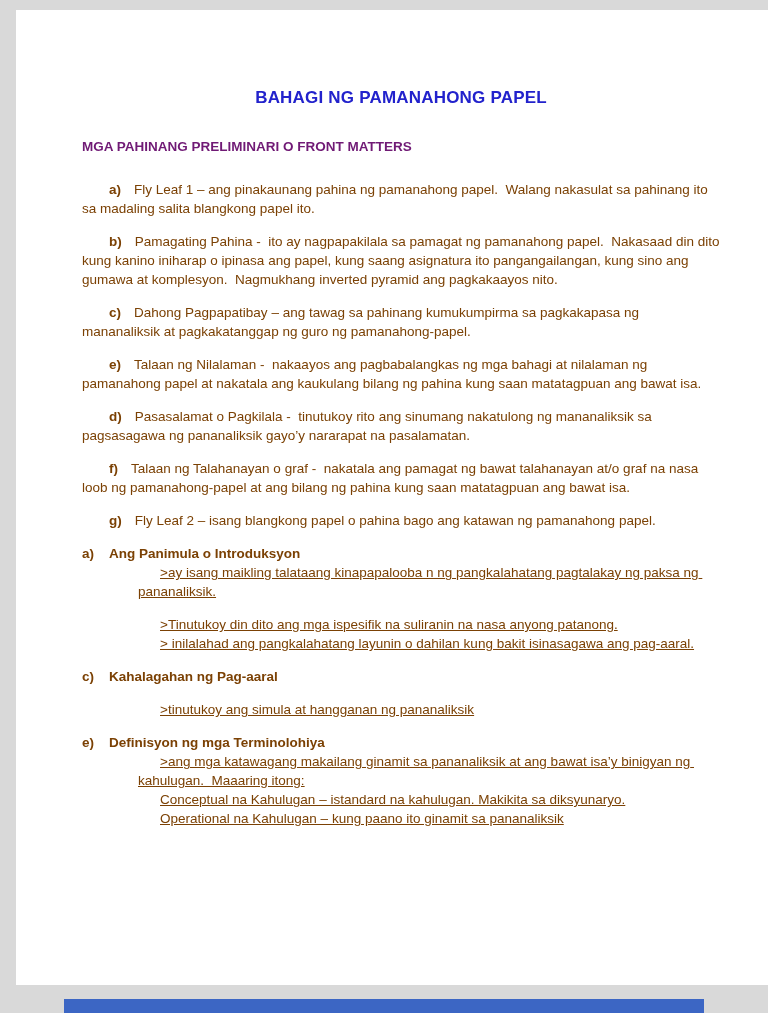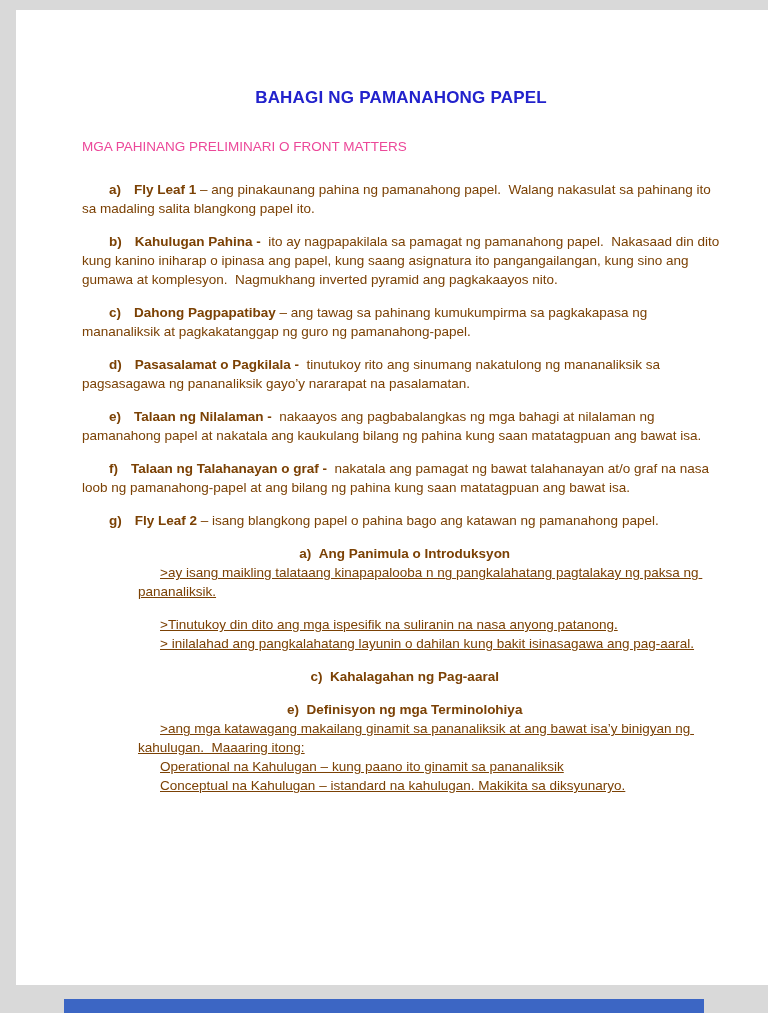--- a/index.html
+++ b/index.html
@@ -14,29 +14,29 @@
   }
   .content {
     padding:78px 64px 0 66px;
     color:#7b4104; font-size:13.5px; line-height:19px;
   }
   .doc-title {
     text-align:center; color:#2222cc; font-weight:bold; font-size:17px;
     margin:0 0 30px 0; letter-spacing:0.2px;
   }
   .section-heading {
-    color:#ec4899; font-weight:normal; margin:0 0 24px 0; white-space:pre-wrap;
+    color:#701a75; font-weight:bold; margin:0 0 24px 0; white-space:pre-wrap;
   }
   .sec1 p.item {
     margin:0 0 14px 0; text-indent:27px; white-space:pre-wrap;
   }
   .sec1 .ltr { font-weight:bold; margin-right:13px; }
-  .sec1 .lbl { font-weight:bold; }
+  .sec1 .lbl { font-weight:normal; }
   .sec2 .item2 { margin:0 0 14px 0; }
-  .sec2 .head { white-space:pre-wrap;text-align:center; }
+  .sec2 .head { white-space:pre-wrap; }
   .sec2 .ltr { display:inline-block; width:27px; font-weight:bold; }
   .sec2 .lbl { font-weight:bold; }
   .sec2 .line {
     margin:0; padding-left:56px; text-indent:22px; white-space:pre-wrap;text-decoration:underline;
   }
   .kabanata { margin-top:24px; margin-bottom:24px; }
   .next-page-bar {
     position:absolute; left:64px; top:999px; width:640px; height:14px;
     background:#3c66c4;
   }
@@ -53,27 +53,27 @@
     <div class="content">
 
       <h1 class="doc-title">BAHAGI NG PAMANAHONG PAPEL</h1>
 
       <div class="section-heading">MGA PAHINANG PRELIMINARI O FRONT MATTERS</div>
 
       <div class="sec1">
 
           <p class="item"><span class="ltr">a)</span><span class="lbl">Fly Leaf 1</span><span> – ang pinakaunang pahina ng pamanahong papel.  Walang nakasulat sa pahinang ito sa madaling salita blangkong papel ito.</span></p>
 
-          <p class="item"><span class="ltr">b)</span><span class="lbl">Kahulugan Pahina -</span><span>  ito ay nagpapakilala sa pamagat ng pamanahong papel.  Nakasaad din dito kung kanino iniharap o ipinasa ang papel, kung saang asignatura ito pangangailangan, kung sino ang gumawa at komplesyon.  Nagmukhang inverted pyramid ang pagkakaayos nito.</span></p>
+          <p class="item"><span class="ltr">b)</span><span class="lbl">Pamagating Pahina -</span><span>  ito ay nagpapakilala sa pamagat ng pamanahong papel.  Nakasaad din dito kung kanino iniharap o ipinasa ang papel, kung saang asignatura ito pangangailangan, kung sino ang gumawa at komplesyon.  Nagmukhang inverted pyramid ang pagkakaayos nito.</span></p>
 
           <p class="item"><span class="ltr">c)</span><span class="lbl">Dahong Pagpapatibay</span><span> – ang tawag sa pahinang kumukumpirma sa pagkakapasa ng mananaliksik at pagkakatanggap ng guro ng pamanahong-papel.</span></p>
 
+          <p class="item"><span class="ltr">e)</span><span class="lbl">Talaan ng Nilalaman -</span><span>  nakaayos ang pagbabalangkas ng mga bahagi at nilalaman ng pamanahong papel at nakatala ang kaukulang bilang ng pahina kung saan matatagpuan ang bawat isa.</span></p>
+
           <p class="item"><span class="ltr">d)</span><span class="lbl">Pasasalamat o Pagkilala -</span><span>  tinutukoy rito ang sinumang nakatulong ng mananaliksik sa pagsasagawa ng pananaliksik gayo’y nararapat na pasalamatan.</span></p>
-
-          <p class="item"><span class="ltr">e)</span><span class="lbl">Talaan ng Nilalaman -</span><span>  nakaayos ang pagbabalangkas ng mga bahagi at nilalaman ng pamanahong papel at nakatala ang kaukulang bilang ng pahina kung saan matatagpuan ang bawat isa.</span></p>
 
           <p class="item"><span class="ltr">f)</span><span class="lbl">Talaan ng Talahanayan o graf -</span><span>  nakatala ang pamagat ng bawat talahanayan at/o graf na nasa loob ng pamanahong-papel at ang bilang ng pahina kung saan matatagpuan ang bawat isa.</span></p>
 
           <p class="item"><span class="ltr">g)</span><span class="lbl">Fly Leaf 2</span><span> – isang blangkong papel o pahina bago ang katawan ng pamanahong papel.</span></p>
         </div>
 
 
       <div class="sec2">
 
           <div class="item2">
@@ -91,31 +91,35 @@
 
                 <p class="line">&gt; inilalahad ang pangkalahatang layunin o dahilan kung bakit isinasagawa ang pag-aaral.</p>
               </div>
           </div>
 
           <div class="item2">
             <div class="head"><span class="ltr">c)</span><span class="lbl">Kahalagahan ng Pag-aaral</span></div>
           </div>
 
           <div class="item2">
+            <div>
+
+                <p class="line">&gt;tinutukoy ang simula at hangganan ng pananaliksik</p>
+              </div>
           </div>
 
           <div class="item2">
             <div class="head"><span class="ltr">e)</span><span class="lbl">Definisyon ng mga Terminolohiya</span></div>
             <div>
 
                 <p class="line">&gt;ang mga katawagang makailang ginamit sa pananaliksik at ang bawat isa’y binigyan ng kahulugan.  Maaaring itong:</p>
 
+                <p class="line">Conceptual na Kahulugan – istandard na kahulugan. Makikita sa diksyunaryo.</p>
+
                 <p class="line">Operational na Kahulugan – kung paano ito ginamit sa pananaliksik</p>
-
-                <p class="line">Conceptual na Kahulugan – istandard na kahulugan. Makikita sa diksyunaryo.</p>
               </div>
           </div>
         </div>
 
     </div>
   </div>
 
   <div class="next-page-bar"></div>
   <div class="bottom-white"></div>
 </div>

